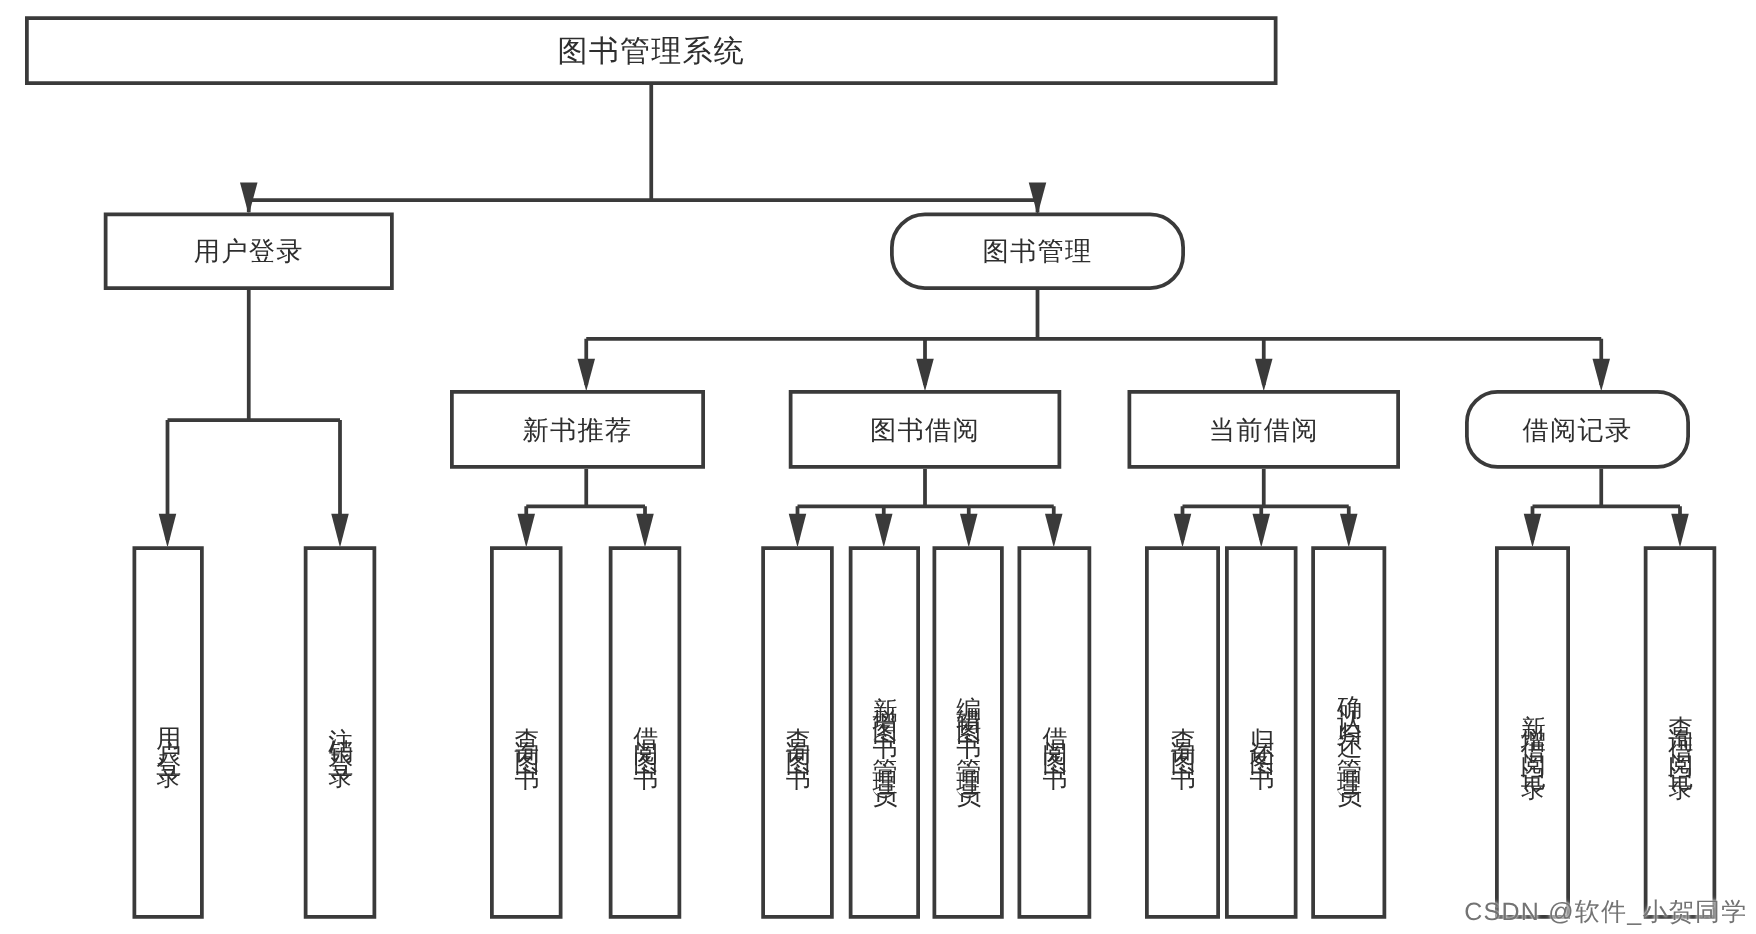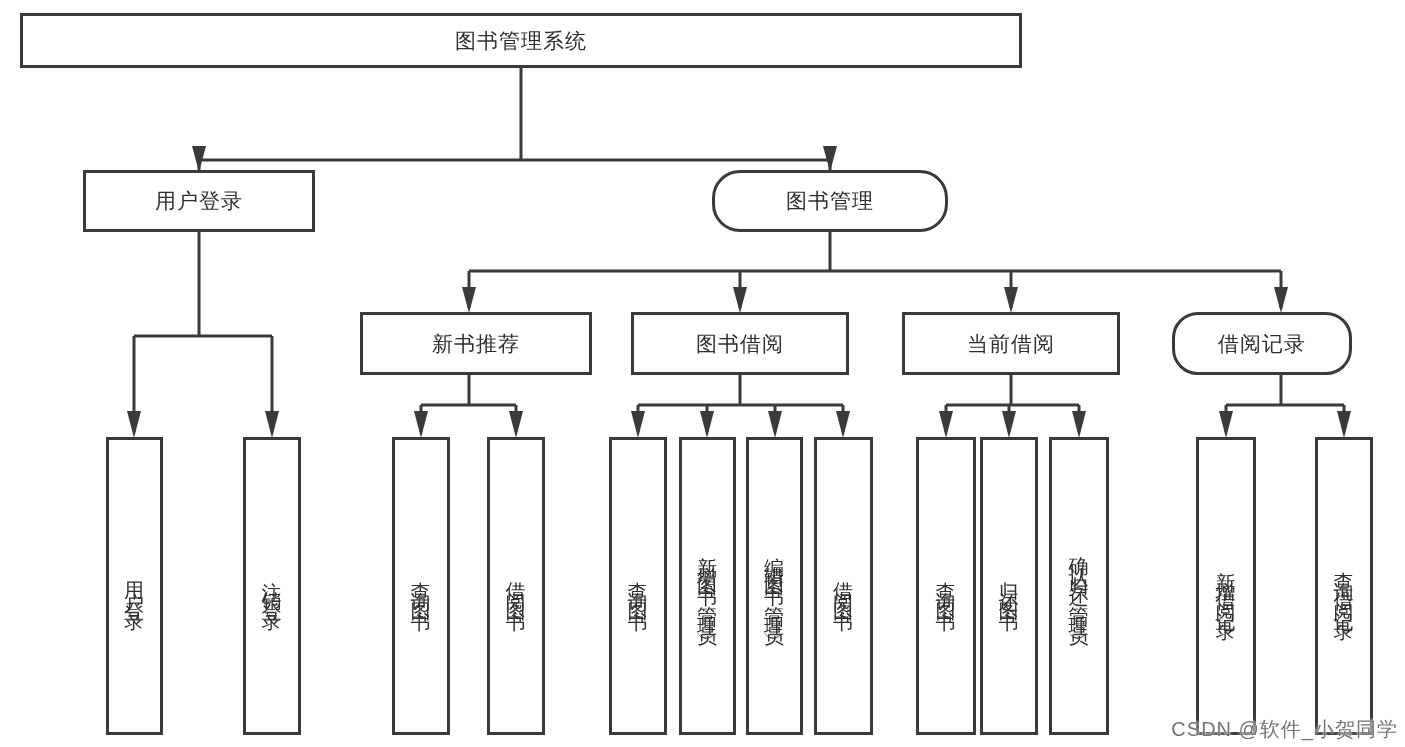--- a/index.html
+++ b/index.html
@@ -28,21 +28,21 @@
     display: flex;
     align-items: center;
     justify-content: center;
     color: #2e2e2e;
     font-size: 21px;
     letter-spacing: 1px;
     white-space: nowrap;
     z-index: 2;
   }
 
-  .box.root { font-size: 21px; }
+  .box.root { font-size: 24px; }
 
   .vbox {
     position: absolute;
     background: #ffffff;
     border: 3px solid #3a3a3a;
     display: flex;
     align-items: center;
     justify-content: center;
     color: #2e2e2e;
     z-index: 2;
@@ -118,21 +118,21 @@
     <span>图书管理系统</span>
   </div>
 
   <div class="box" style="left:83px; top:170px; width:232px; height:62px;">
     <span>用户登录</span>
   </div>
   <div class="box" style="left:712px; top:170px; width:236px; height:62px;border-radius:28px;">
     <span>图书管理</span>
   </div>
 
-  <div class="box" style="left:360px; top:312px; width:232px; height:63px;">
+  <div class="box" style="left:360px; top:312px; width:204px; height:63px;">
     <span>新书推荐</span>
   </div>
   <div class="box" style="left:631px; top:312px; width:218px; height:63px;">
     <span>图书借阅</span>
   </div>
   <div class="box" style="left:902px; top:312px; width:218px; height:63px;">
     <span>当前借阅</span>
   </div>
   <div class="box" style="left:1172px; top:312px; width:180px; height:63px;border-radius:26px;">
     <span>借阅记录</span>

